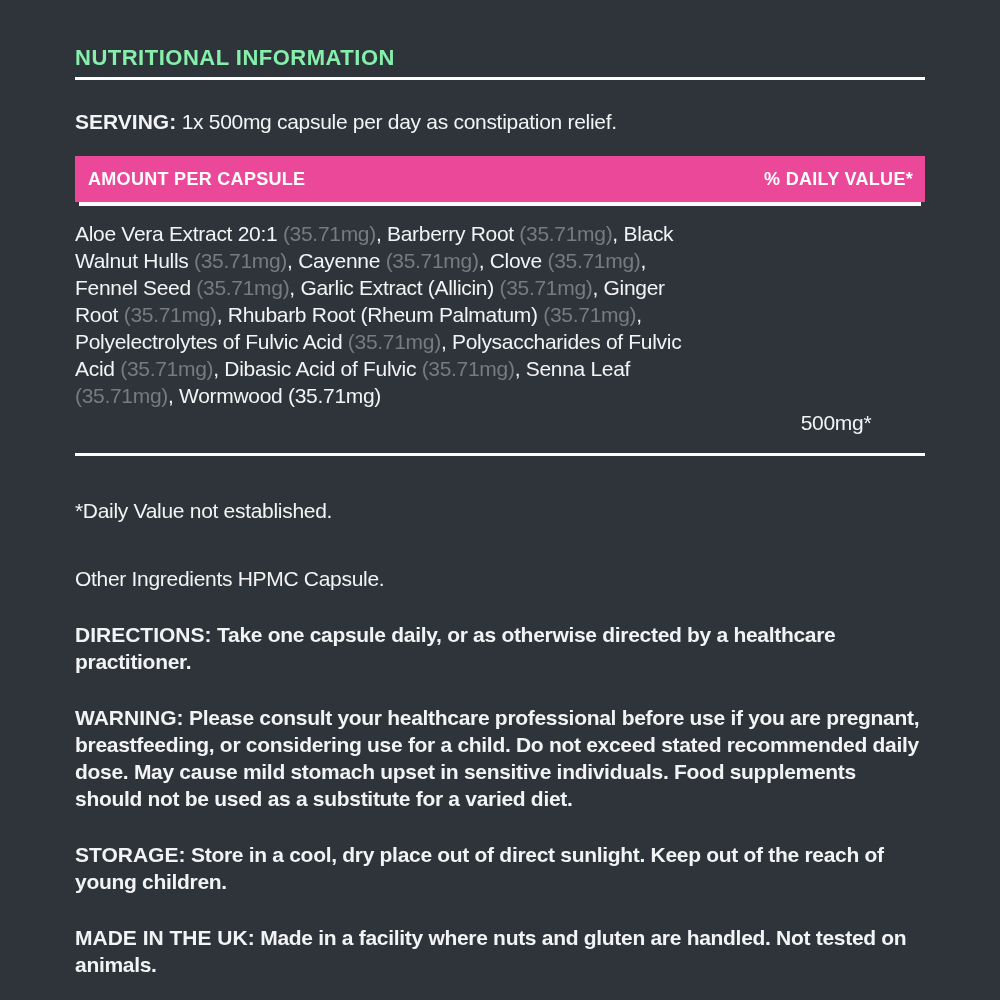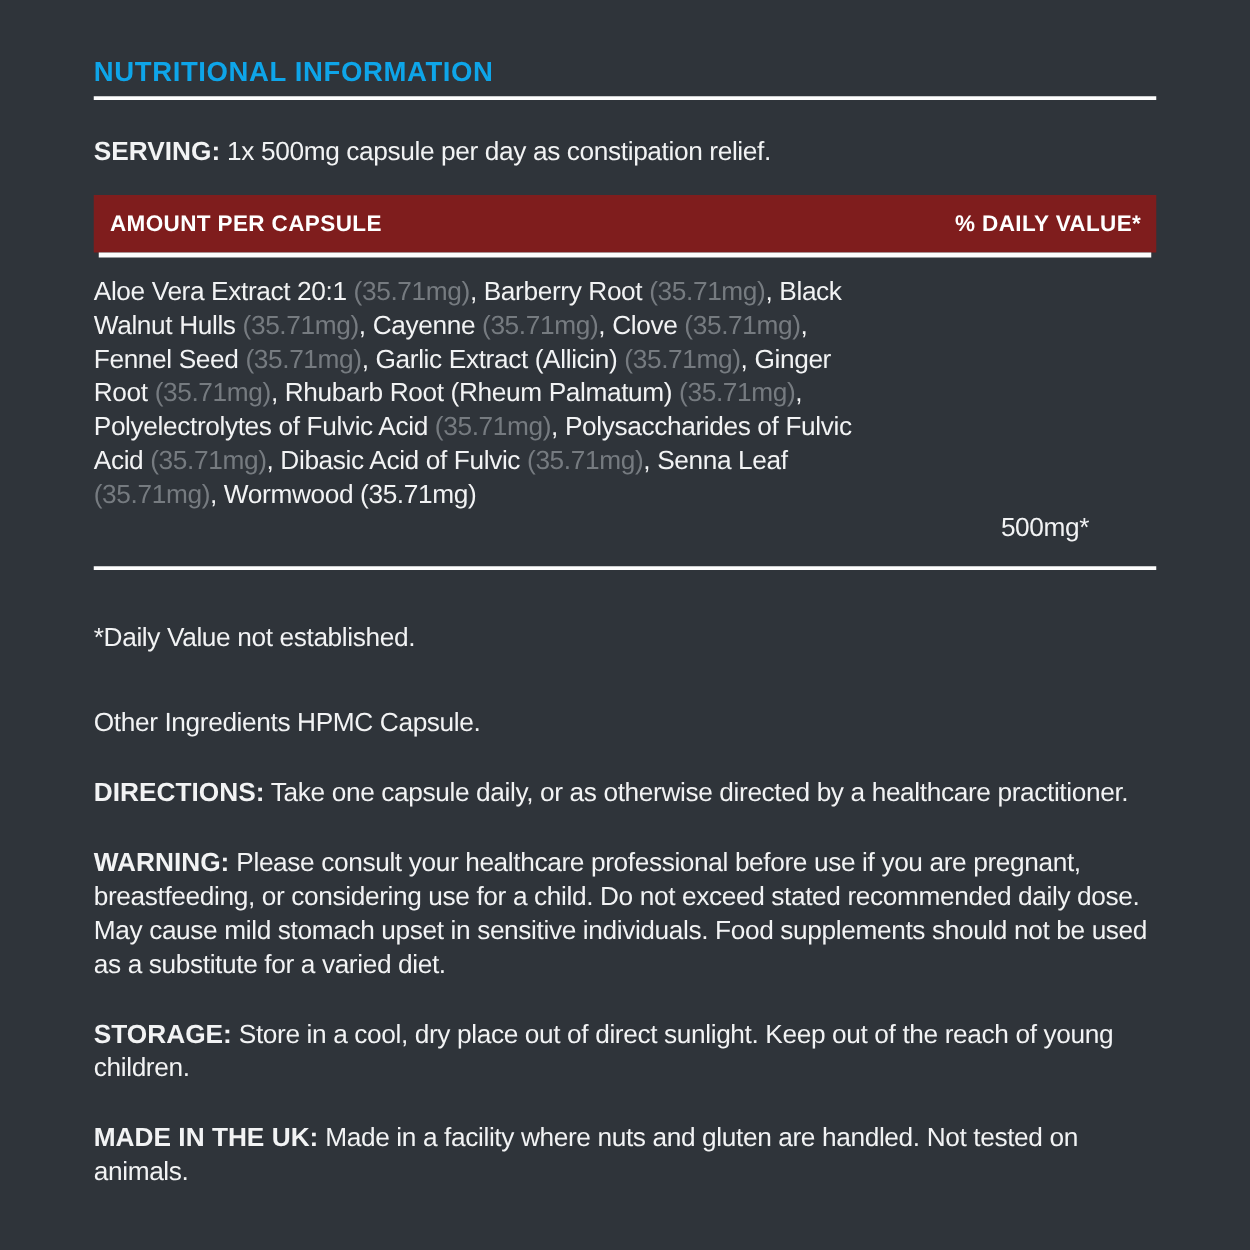--- a/index.html
+++ b/index.html
@@ -19,35 +19,35 @@
     color: #f2f3f4;
     font-size: 21px;
     letter-spacing: -0.3px;
     line-height: 27px;
   }
   .panel-title {
     font-size: 22px;
     font-weight: bold;
     letter-spacing: 0.5px;
     line-height: 26px;
-    color: #0ea5e9;
+    color: #86efac;
   }
   .rule {
     border: none;
     background: #fdfdfd;
     height: 3px;
     margin: 0;
   }
   .rule-title { margin-top: 6px; }
   .serving-line { margin-top: 28px; }
   .serving-line strong { letter-spacing: 0; }
   .table-header-bar {
     margin-top: 21px;
     height: 46px;
-    background: #7f1d1d;
+    background: #ec4899;
     display: flex;
     align-items: center;
     justify-content: space-between;
     padding: 0 12px 0 13px;
     box-sizing: border-box;
   }
   .table-header-bar .col-head {
     font-size: 18px;
     font-weight: bold;
     letter-spacing: 0.3px;
@@ -71,21 +71,21 @@
   }
   .muted { color: #767b80; }
   .daily-value-cell {
     flex: none;
     width: 178px;
     margin-left: auto;
     text-align: center;
   }
   .rule-mid { margin-top: 17px; }
   .footnote { margin-top: 41px; }
-  .text-section { margin-top: 29px; }
+  .text-section { margin-top: 29px; font-weight: bold; }
   .text-section strong, .footnote strong { letter-spacing: 0; }
 </style>
 </head>
 <body>
 
 <div class="label-panel">
 
   <div class="panel-title">NUTRITIONAL INFORMATION</div>
   <hr class="rule rule-title">
 

